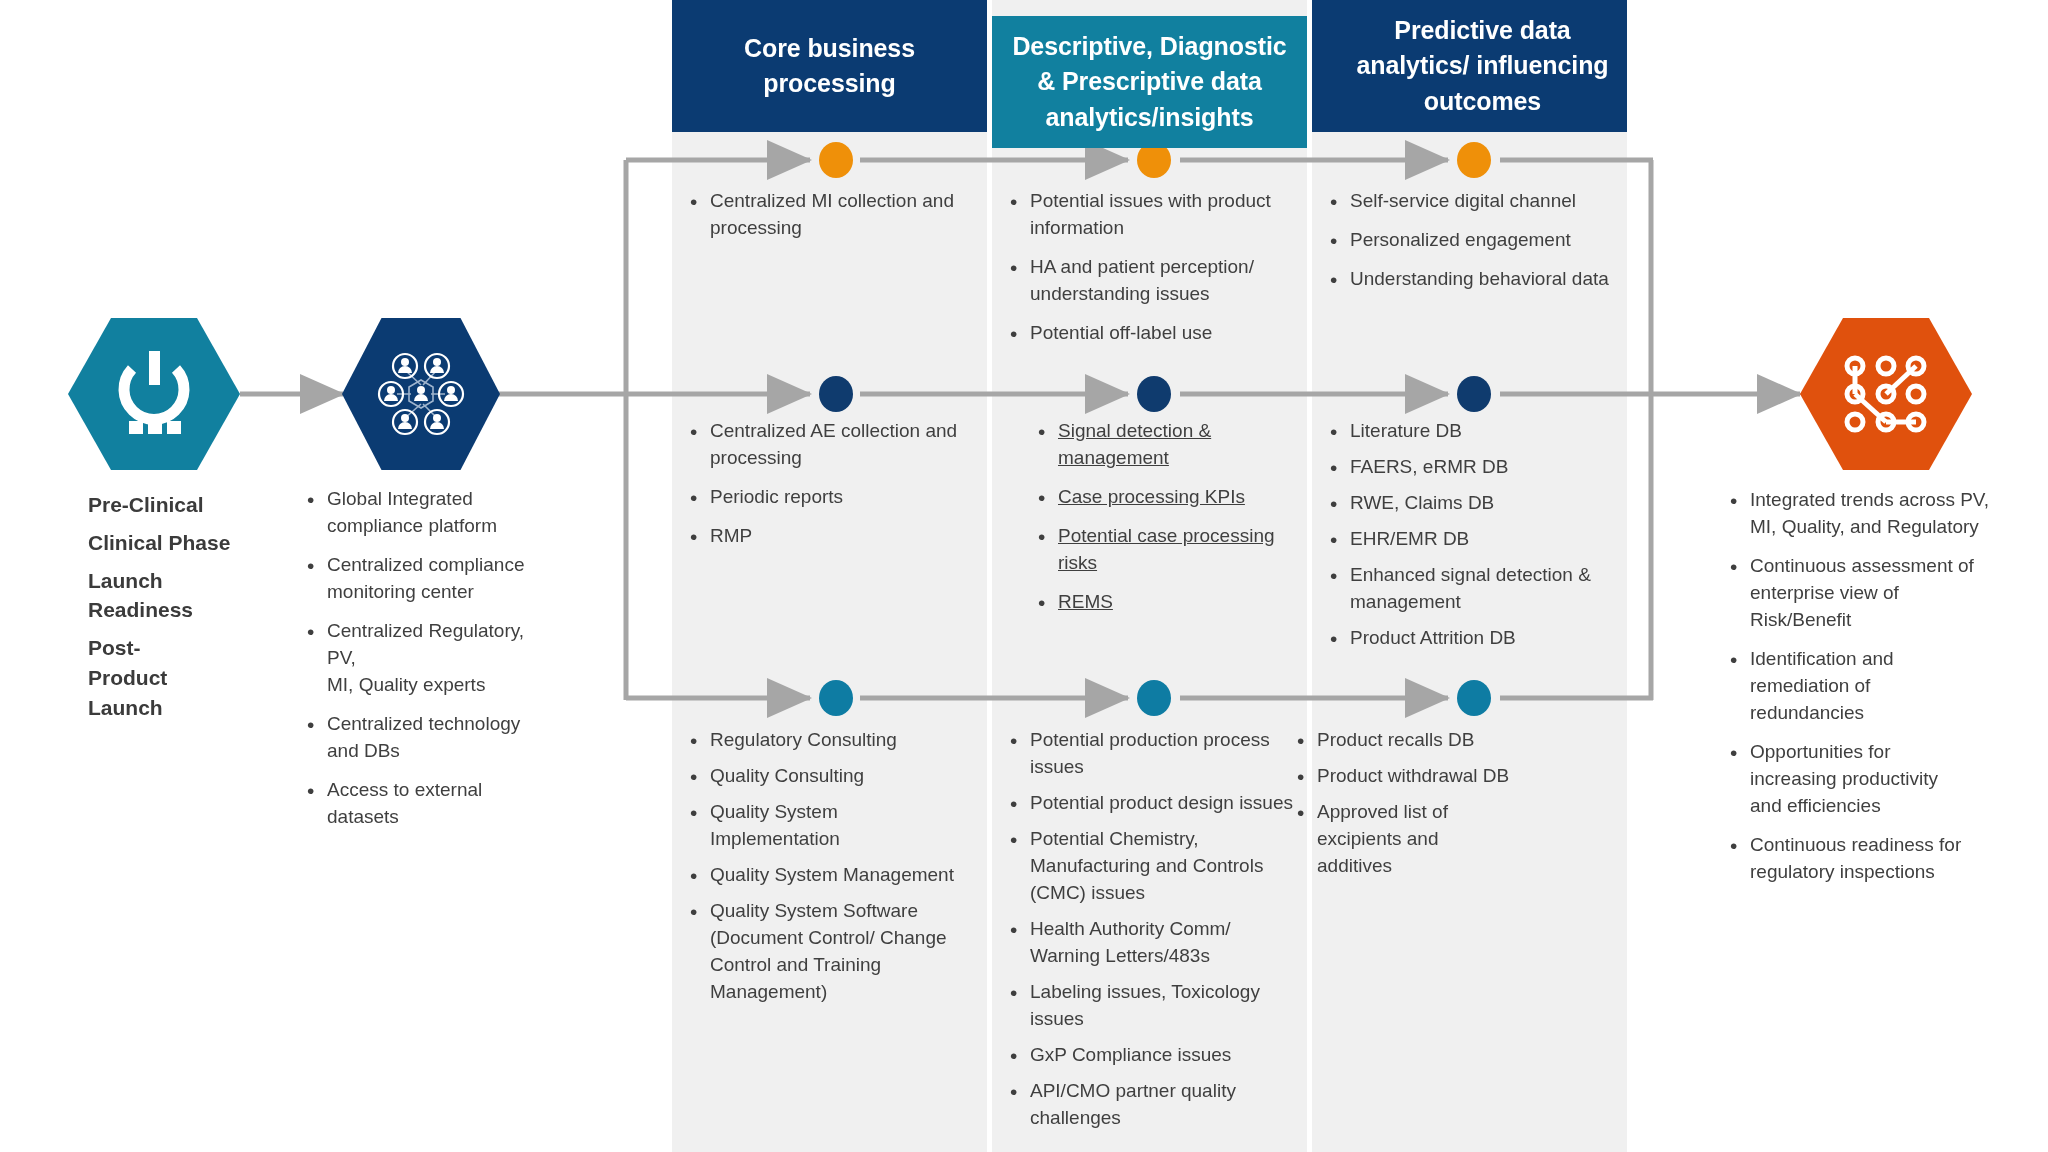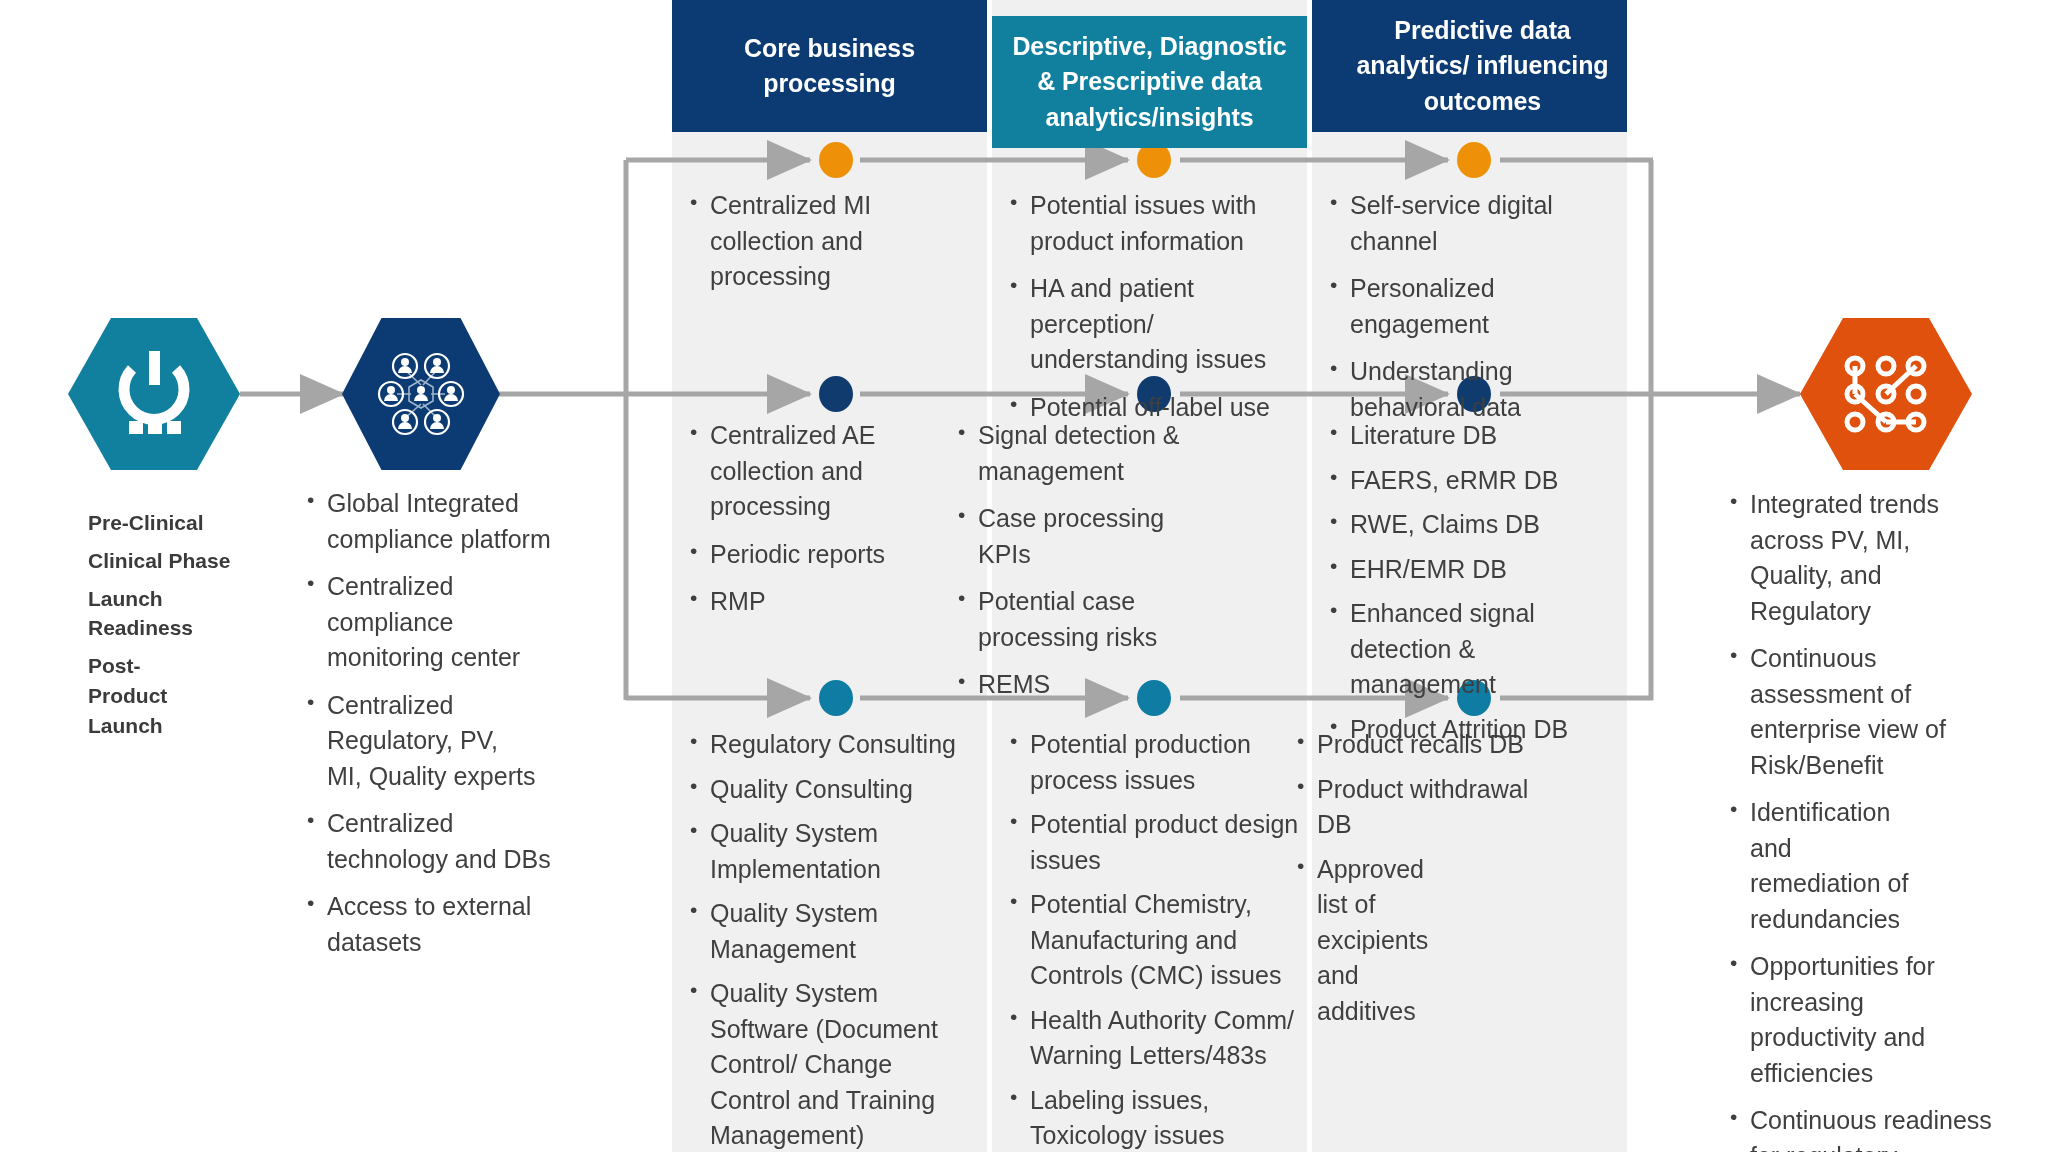--- a/index.html
+++ b/index.html
@@ -44,21 +44,21 @@
     font-size: 21px;
     font-weight: bold;
     color: #3b3b3b;
     line-height: 1.42;
   }
   .phase-list div { margin-bottom: 8px; }
 
   ul.bullets {
     position: absolute;
     list-style: none;
-    font-size: 25px;
+    font-size: 19px;
     color: #3f3f3f;
     line-height: 1.42;
   }
   ul.bullets li {
     position: relative;
     padding-left: 22px;
     margin-bottom: 12px;
   }
   ul.bullets li::before {
     content: "\2022";
@@ -194,21 +194,21 @@
         <circle cx="15" cy="43" r="8"></circle>
         <circle cx="46" cy="43" r="8"></circle>
         <circle cx="76" cy="43" r="8"></circle>
         <circle cx="15" cy="71" r="8"></circle>
         <circle cx="46" cy="71" r="8"></circle>
         <circle cx="76" cy="71" r="8"></circle>
       </g>
     </svg>
   </div>
 
-  <div class="phase-list" style="left:88px; top:508px; width:160px;">
+  <div class="phase-list" style="left:88px; top:490px; width:160px;">
     <div>Pre-Clinical</div>
     <div>Clinical Phase</div>
     <div style="width:110px;">Launch Readiness</div>
     <div style="width:120px;">Post-Product Launch</div>
   </div>
 
   <ul class="bullets" style="left:305px; top:486px; width:250px;">
     <li>Global Integrated compliance platform</li>
     <li>Centralized compliance monitoring center</li>
     <li style="white-space:pre-line;">Centralized Regulatory, PV,
@@ -229,21 +229,21 @@
     <li>Self-service digital channel</li>
     <li>Personalized engagement</li>
     <li>Understanding behavioral data</li>
   </ul>
 
   <ul class="bullets" style="left:688px; top:418px; width:275px;">
     <li>Centralized AE collection and processing</li>
     <li>Periodic reports</li>
     <li>RMP</li>
   </ul>
-  <ul class="bullets" style="left:956px; top:418px; width:265px;">
+  <ul class="bullets" style="left:1036px; top:418px; width:265px;text-decoration:underline;">
     <li>Signal detection &amp; management</li>
     <li>Case processing KPIs</li>
     <li>Potential case processing risks</li>
     <li>REMS</li>
   </ul>
   <ul class="bullets" style="left:1328px; top:418px; width:280px;">
     <li class="tight">Literature DB</li>
     <li class="tight">FAERS, eRMR DB</li>
     <li class="tight">RWE, Claims DB</li>
     <li class="tight">EHR/EMR DB</li>

